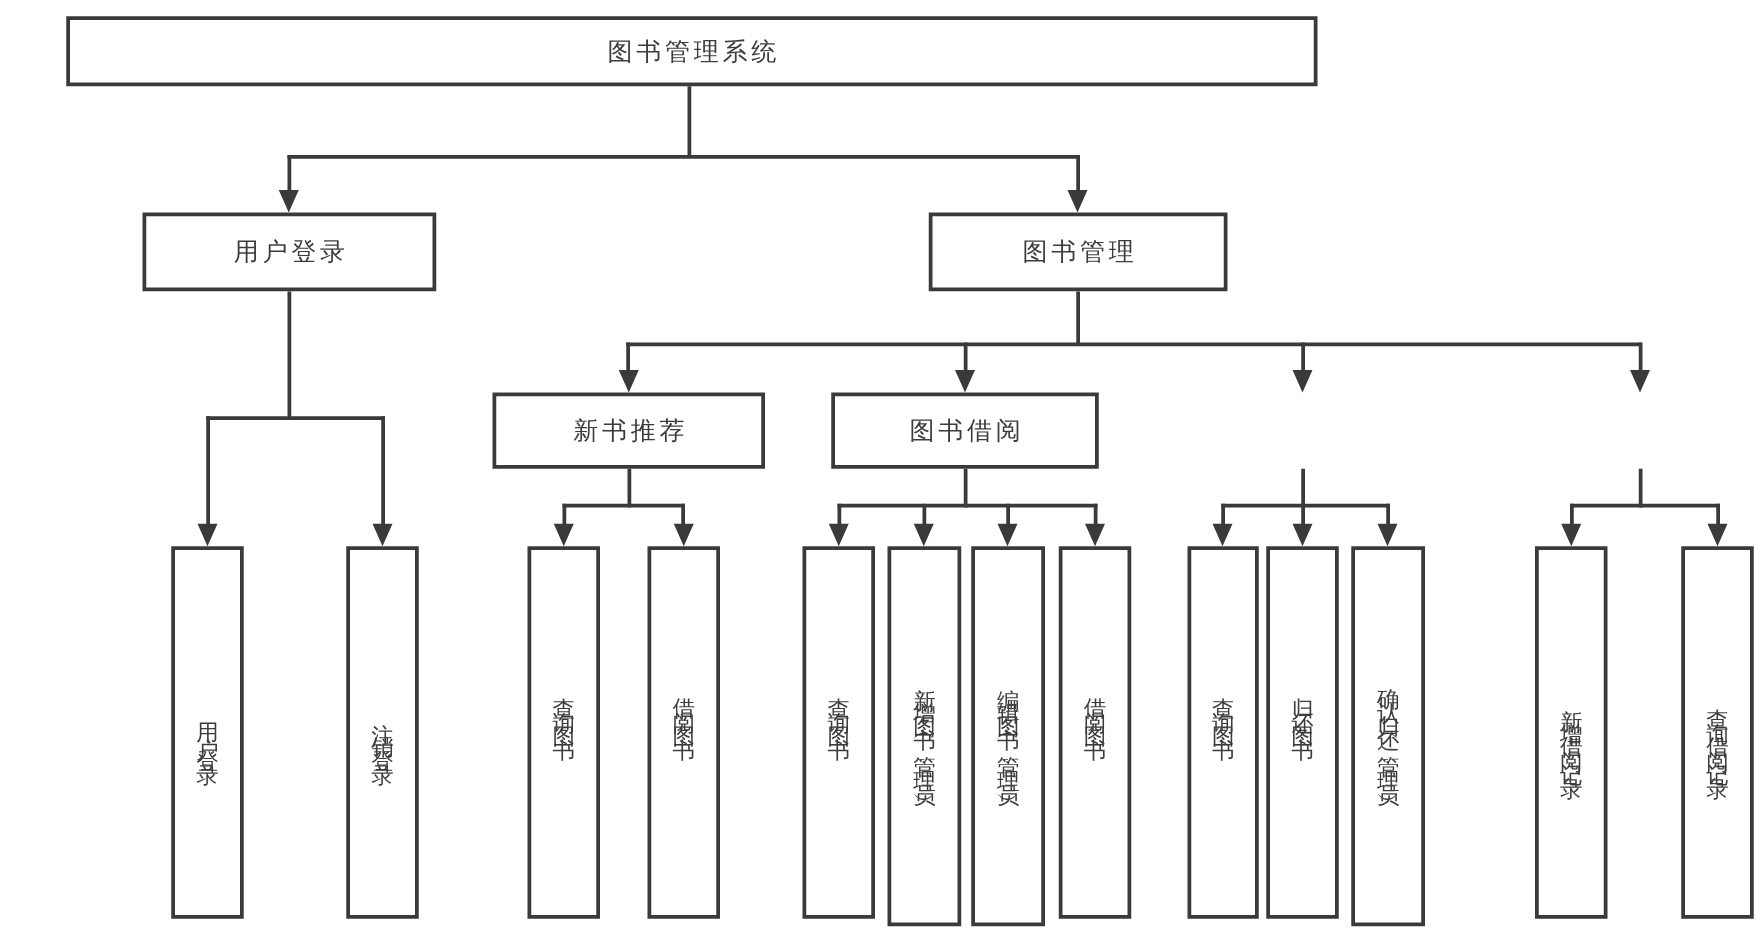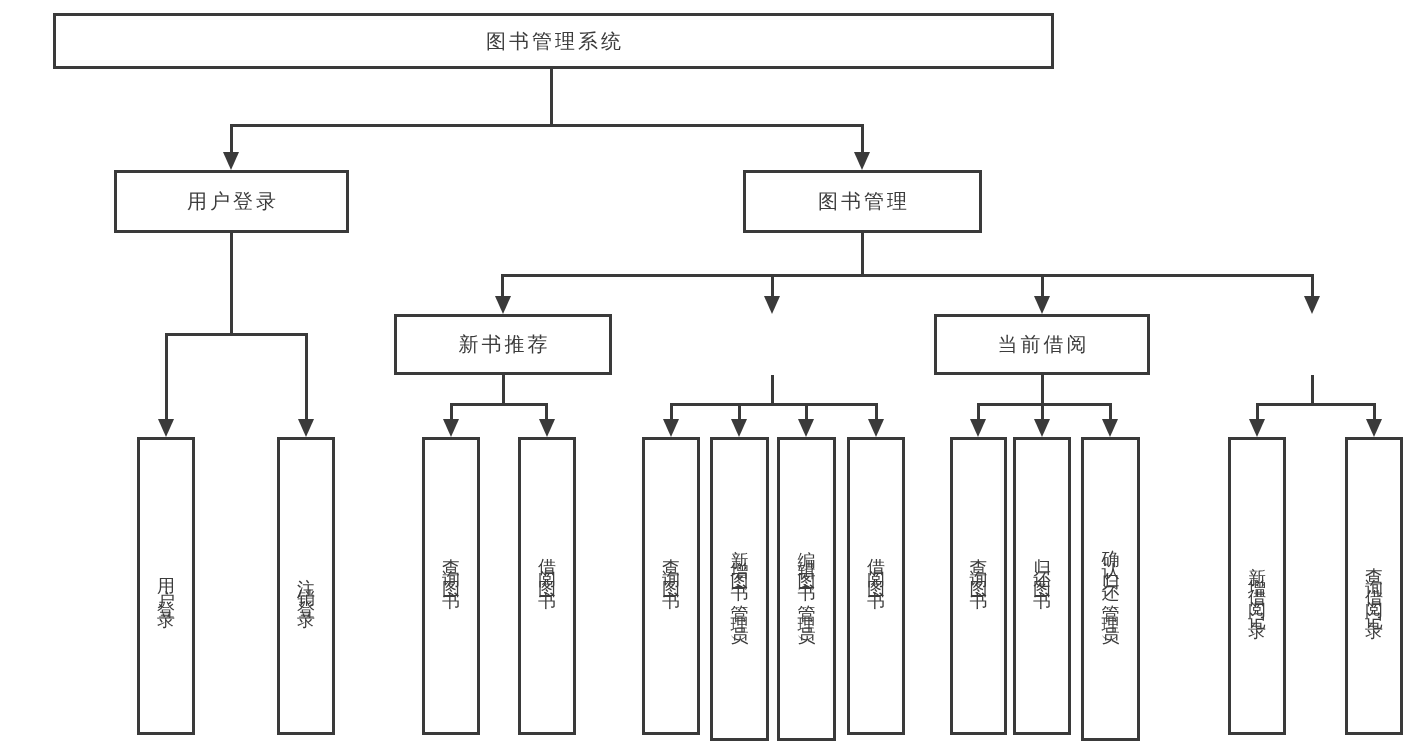--- a/index.html
+++ b/index.html
@@ -101,21 +101,21 @@
   <div class="vl" style="left:1341px;top:403px;height:18px;"></div>
   <div class="arrow" style="left:1217px;top:419px;"></div>
   <div class="arrow" style="left:1334px;top:419px;"></div>
 
   <div class="node" style="left:21px;top:13px;width:1001px;height:56px;">图书管理系统</div>
 
   <div class="node" style="left:82px;top:170px;width:235px;height:63px;">用户登录</div>
   <div class="node" style="left:711px;top:170px;width:239px;height:63px;">图书管理</div>
 
   <div class="node" style="left:362px;top:314px;width:218px;height:61px;">新书推荐</div>
-  <div class="node" style="left:902px;top:314px;width:216px;height:61px;">当前借阅</div>
+  <div class="node" style="left:633px;top:314px;width:214px;height:61px;">图书借阅</div>
 
   <div class="node leaf" style="left:105px;top:437px;width:58px;height:298px;">用户登录</div>
   <div class="node leaf" style="left:245px;top:437px;width:58px;height:298px;">注销登录</div>
 
   <div class="node leaf up" style="left:390px;top:437px;width:58px;height:298px;">查询图书</div>
   <div class="node leaf up" style="left:486px;top:437px;width:58px;height:298px;">借阅图书</div>
 
   <div class="node leaf up" style="left:610px;top:437px;width:58px;height:298px;">查询图书</div>
   <div class="node leaf admin" style="left:678px;top:437px;width:59px;height:304px;">新增图书（管理员）</div>
   <div class="node leaf admin" style="left:745px;top:437px;width:59px;height:304px;">编辑图书（管理员）</div>

